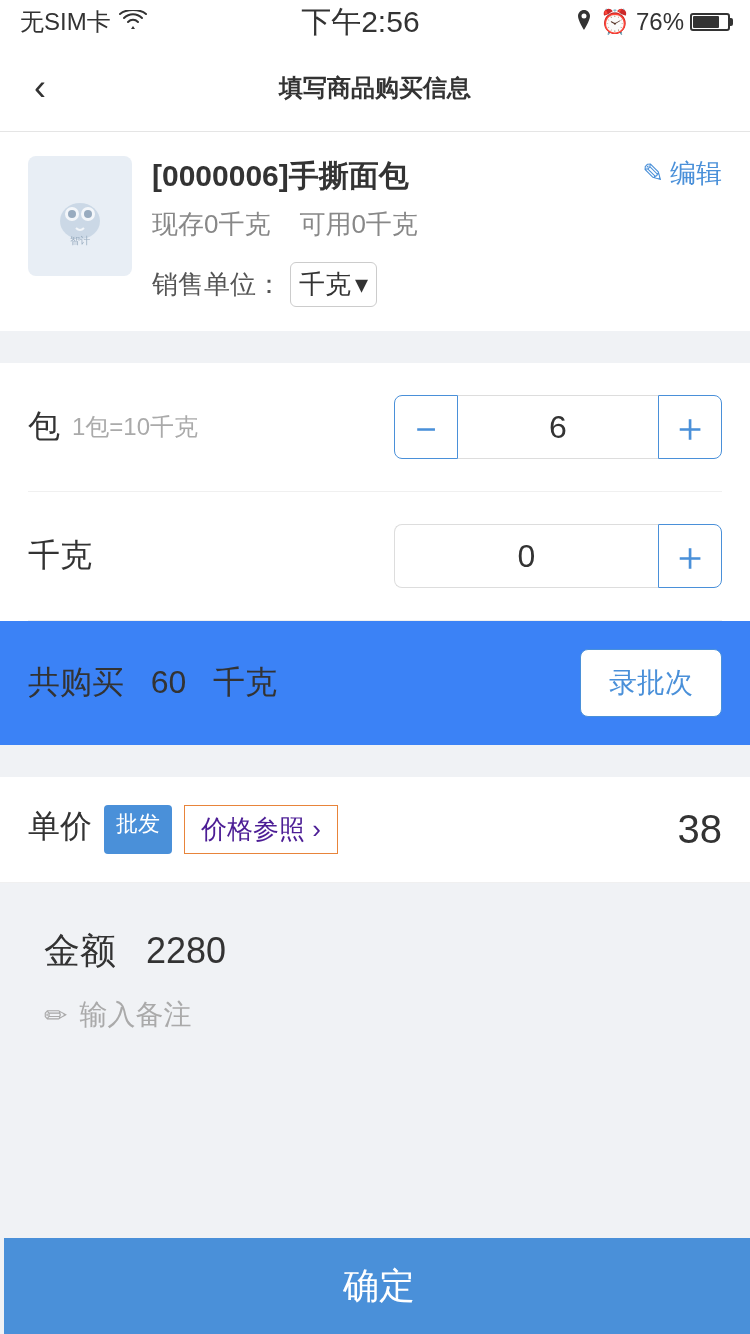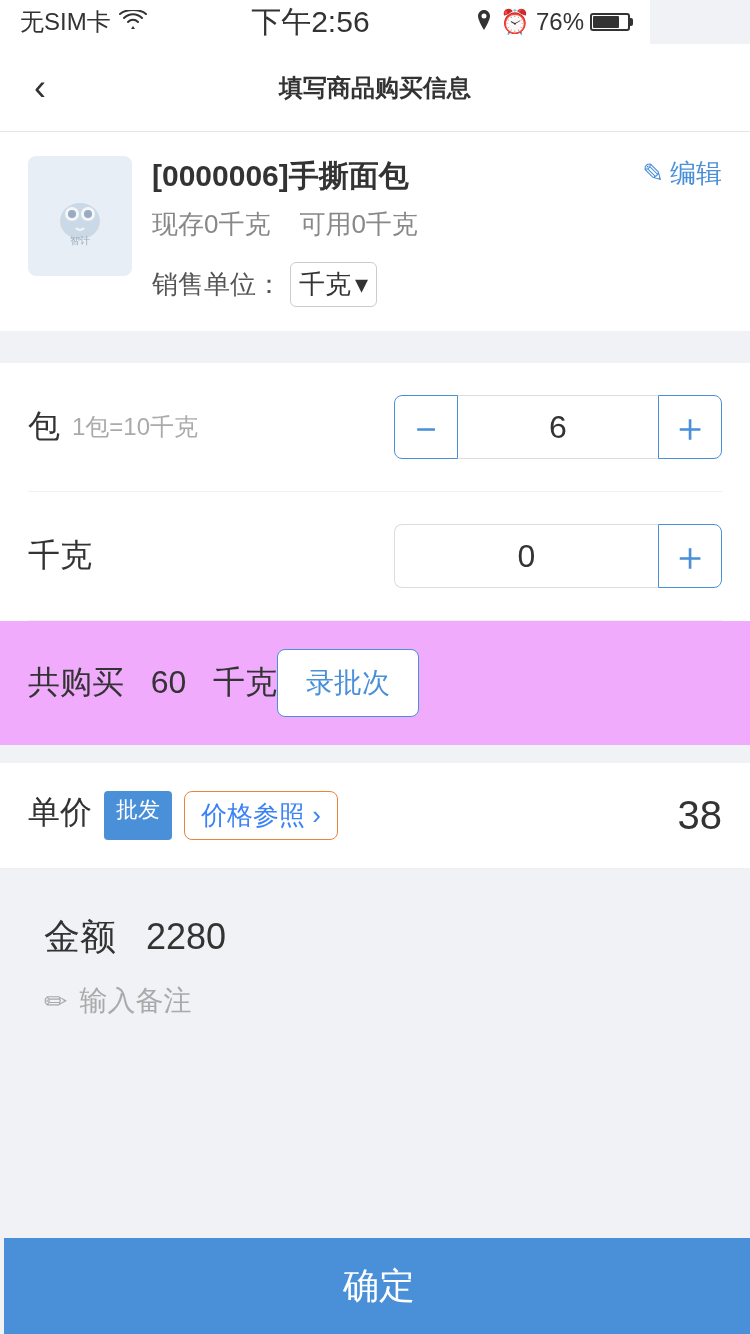--- a/index.html
+++ b/index.html
@@ -8,21 +8,21 @@
       width: 750px;
       min-height: 1334px;
       font-family: -apple-system, "PingFang SC", "Helvetica Neue", Arial, sans-serif;
       background: #f0f2f5;
       font-size: 28px;
       color: #333;
     }
 
     
     .status-bar {
-      width: 650px;
+      width: 750px;
       height: 44px;
       background: #fff;
       display: flex;
       align-items: center;
       justify-content: space-between;
       padding: 0 20px;
       font-size: 24px;
       color: #333;
     }
     .status-bar-left { display: flex; align-items: center; gap: 8px; }
@@ -185,26 +185,26 @@
       font-size: 40px;
       display: flex;
       align-items: center;
       justify-content: center;
       cursor: pointer;
       line-height: 1;
     }
 
     
     .total-section {
-      background: #f0abfc;
+      background: #3b82f6;
       padding: 28px;
       display: flex;
       align-items: center;
-      justify-content: flex-start;
-      margin-bottom: 2px;
+      justify-content: space-between;
+      margin-bottom: 16px;
     }
     .total-label { font-size: 32px; color: #333; }
     .batch-btn {
       border: 1.5px solid #4a90d9;
       border-radius: 8px;
       padding: 14px 28px;
       font-size: 28px;
       color: #4a90d9;
       background: #fff;
       cursor: pointer;
@@ -226,24 +226,24 @@
     .price-label { font-size: 32px; color: #333; display: flex; gap: 12px; }
     .price-tag {
       background: #4a90d9;
       color: #fff;
       font-size: 22px;
       padding: 4px 12px;
       border-radius: 4px;
     }
     .price-ref-btn {
       border: 1.5px solid #e8843a;
-      border-radius: 8px;
+      border-radius: 0;
       padding: 6px 16px;
       font-size: 26px;
-      color: #3b82f6;
+      color: #4c1d95;
       background: #fff;
       cursor: pointer;
       display: flex;
       align-items: center;
       gap: 4px;
     }
     .price-value { font-size: 40px; color: #333; font-weight: 500; }
 
     
     .amount-section {

